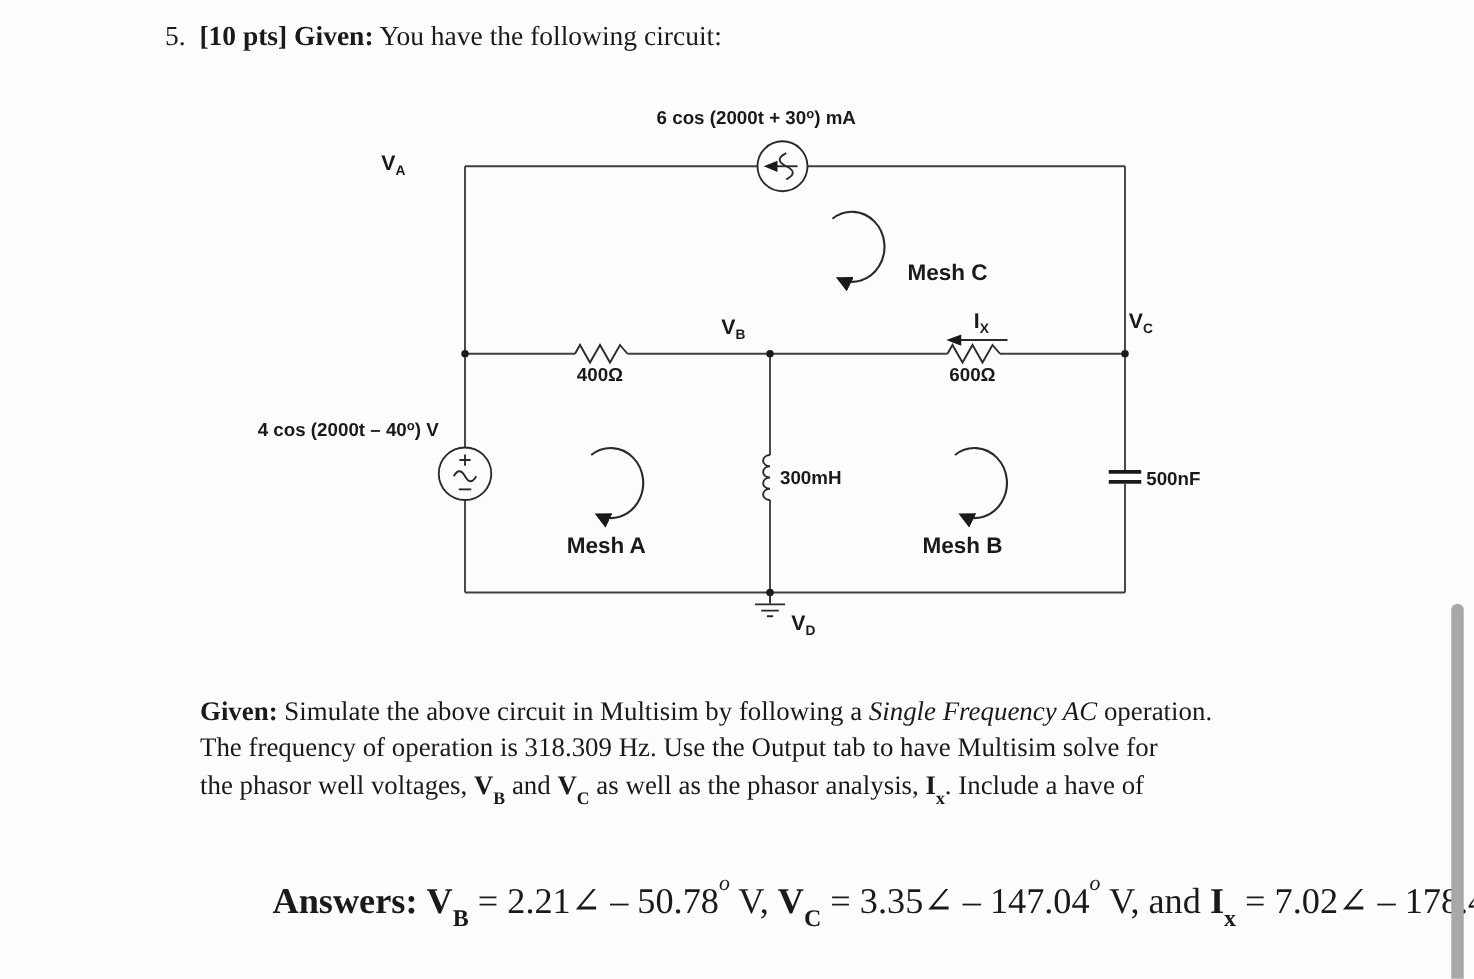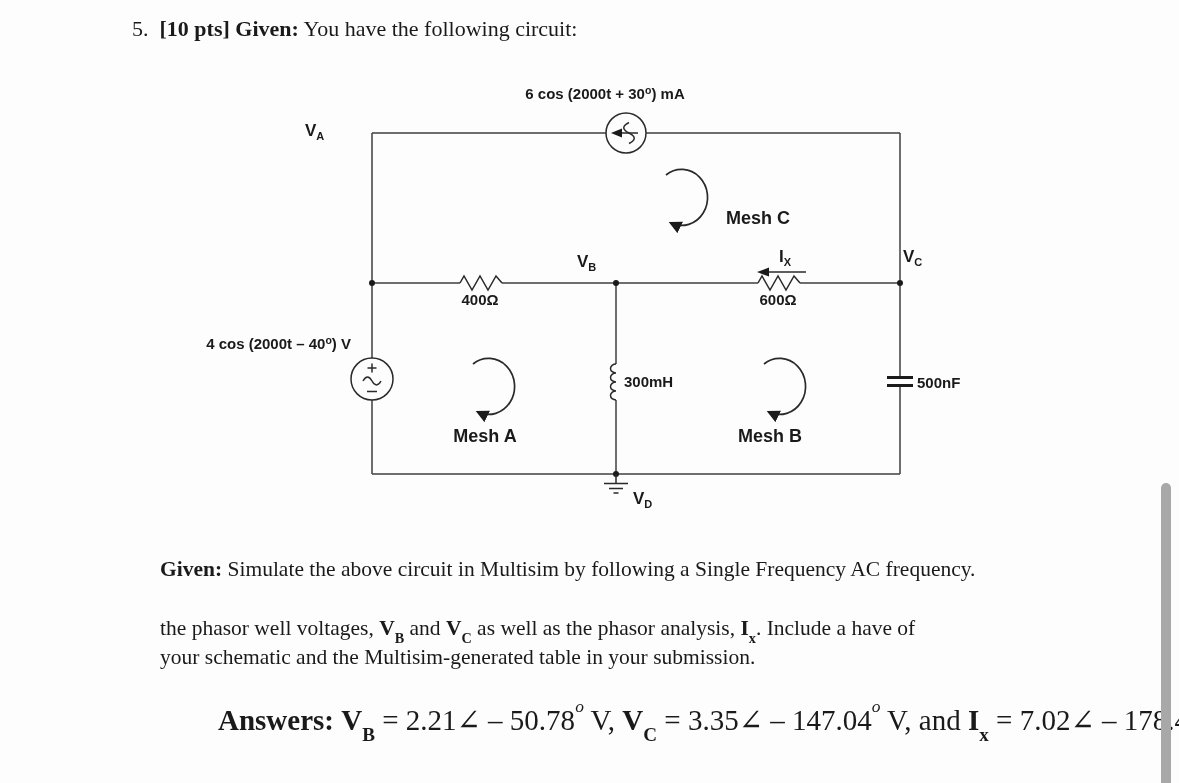--- a/index.html
+++ b/index.html
@@ -15,21 +15,21 @@
     font-family:"Liberation Serif","DejaVu Serif",serif;
     color:var(--ink);
     position:relative;
   }
   .title-line{
     position:absolute;left:132px;top:16px;
     font-size:22px;white-space:nowrap;
   }
   .title-num{margin-right:11px;}
   .b{font-weight:bold;}
-  .i{}
+  .i{font-style:italic;}
   sub.t{font-size:0.66em;position:relative;top:0.22em;font-weight:bold;line-height:0;}
   sup.t{font-size:0.6em;position:relative;top:-0.45em;font-style:italic;line-height:0;}
   .find-para{
     position:absolute;left:160px;top:555px;
     font-size:21.5px;line-height:29.3px;white-space:nowrap;
   }
   .answers-line{
     position:absolute;left:172px;top:703px;
     font-size:29px;white-space:nowrap;margin-left:46px;
   }
@@ -129,23 +129,22 @@
   <path class="mesh-arrow" d="M666,175 A26,28 0 1 1 671,223" marker-end="url(#meshArrow)"></path>
   <text class="lbl meshlbl" x="758" y="224" text-anchor="middle">Mesh C</text>
 
   <text class="lbl node" x="305" y="136"><tspan>V</tspan><tspan dy="4" font-size="11">A</tspan></text>
   <text class="lbl node" x="577" y="267"><tspan>V</tspan><tspan dy="4" font-size="11">B</tspan></text>
   <text class="lbl node" x="903" y="262"><tspan>V</tspan><tspan dy="4" font-size="11">C</tspan></text>
   <text class="lbl node" x="633" y="504"><tspan>V</tspan><tspan dy="4" font-size="11">D</tspan></text>
 </svg>
 
 <div class="find-para">
-  <span class="b">Given:</span><span> Simulate the above circuit in Multisim by following a </span><span class="i">Single Frequency AC</span><span> frequency.</span><br>
-  <br>
+  <span class="b">Given:</span><span> Simulate the above circuit in Multisim by following a </span><span class="i">Single Frequency AC</span><span> operation.</span><br>
+  <span>The frequency of operation is 318.309 Hz. Use the Output tab to have Multisim solve for</span><br>
   <span>the phasor well voltages, </span><span class="b"><span>V</span><sub class="t">B</sub></span><span> and </span><span class="b"><span>V</span><sub class="t">C</sub></span><span> as well as the phasor analysis, </span><span class="b"><span>I</span><sub class="t">x</sub></span><span>. Include a have of</span><br>
-  <span>your schematic and the Multisim-generated table in your submission.</span>
 </div>
 
 <div class="answers-line">
   <span class="b">Answers:</span><span> </span><span class="b"><span>V</span><sub class="t">B</sub></span><span> = 2.21∠ – 50.78</span><sup class="t">o</sup><span> V, </span><span class="b"><span>V</span><sub class="t">C</sub></span><span> = 3.35∠ – 147.04</span><sup class="t">o</sup><span> V, and </span><span class="b"><span>I</span><sub class="t">x</sub></span><span> = 7.02∠ – 178.49</span><sup class="t">o</sup><span class="i"> mA</span><span>.</span>
 </div>
 
 <div class="scroll-thumb"></div>
 
 </body></html>

